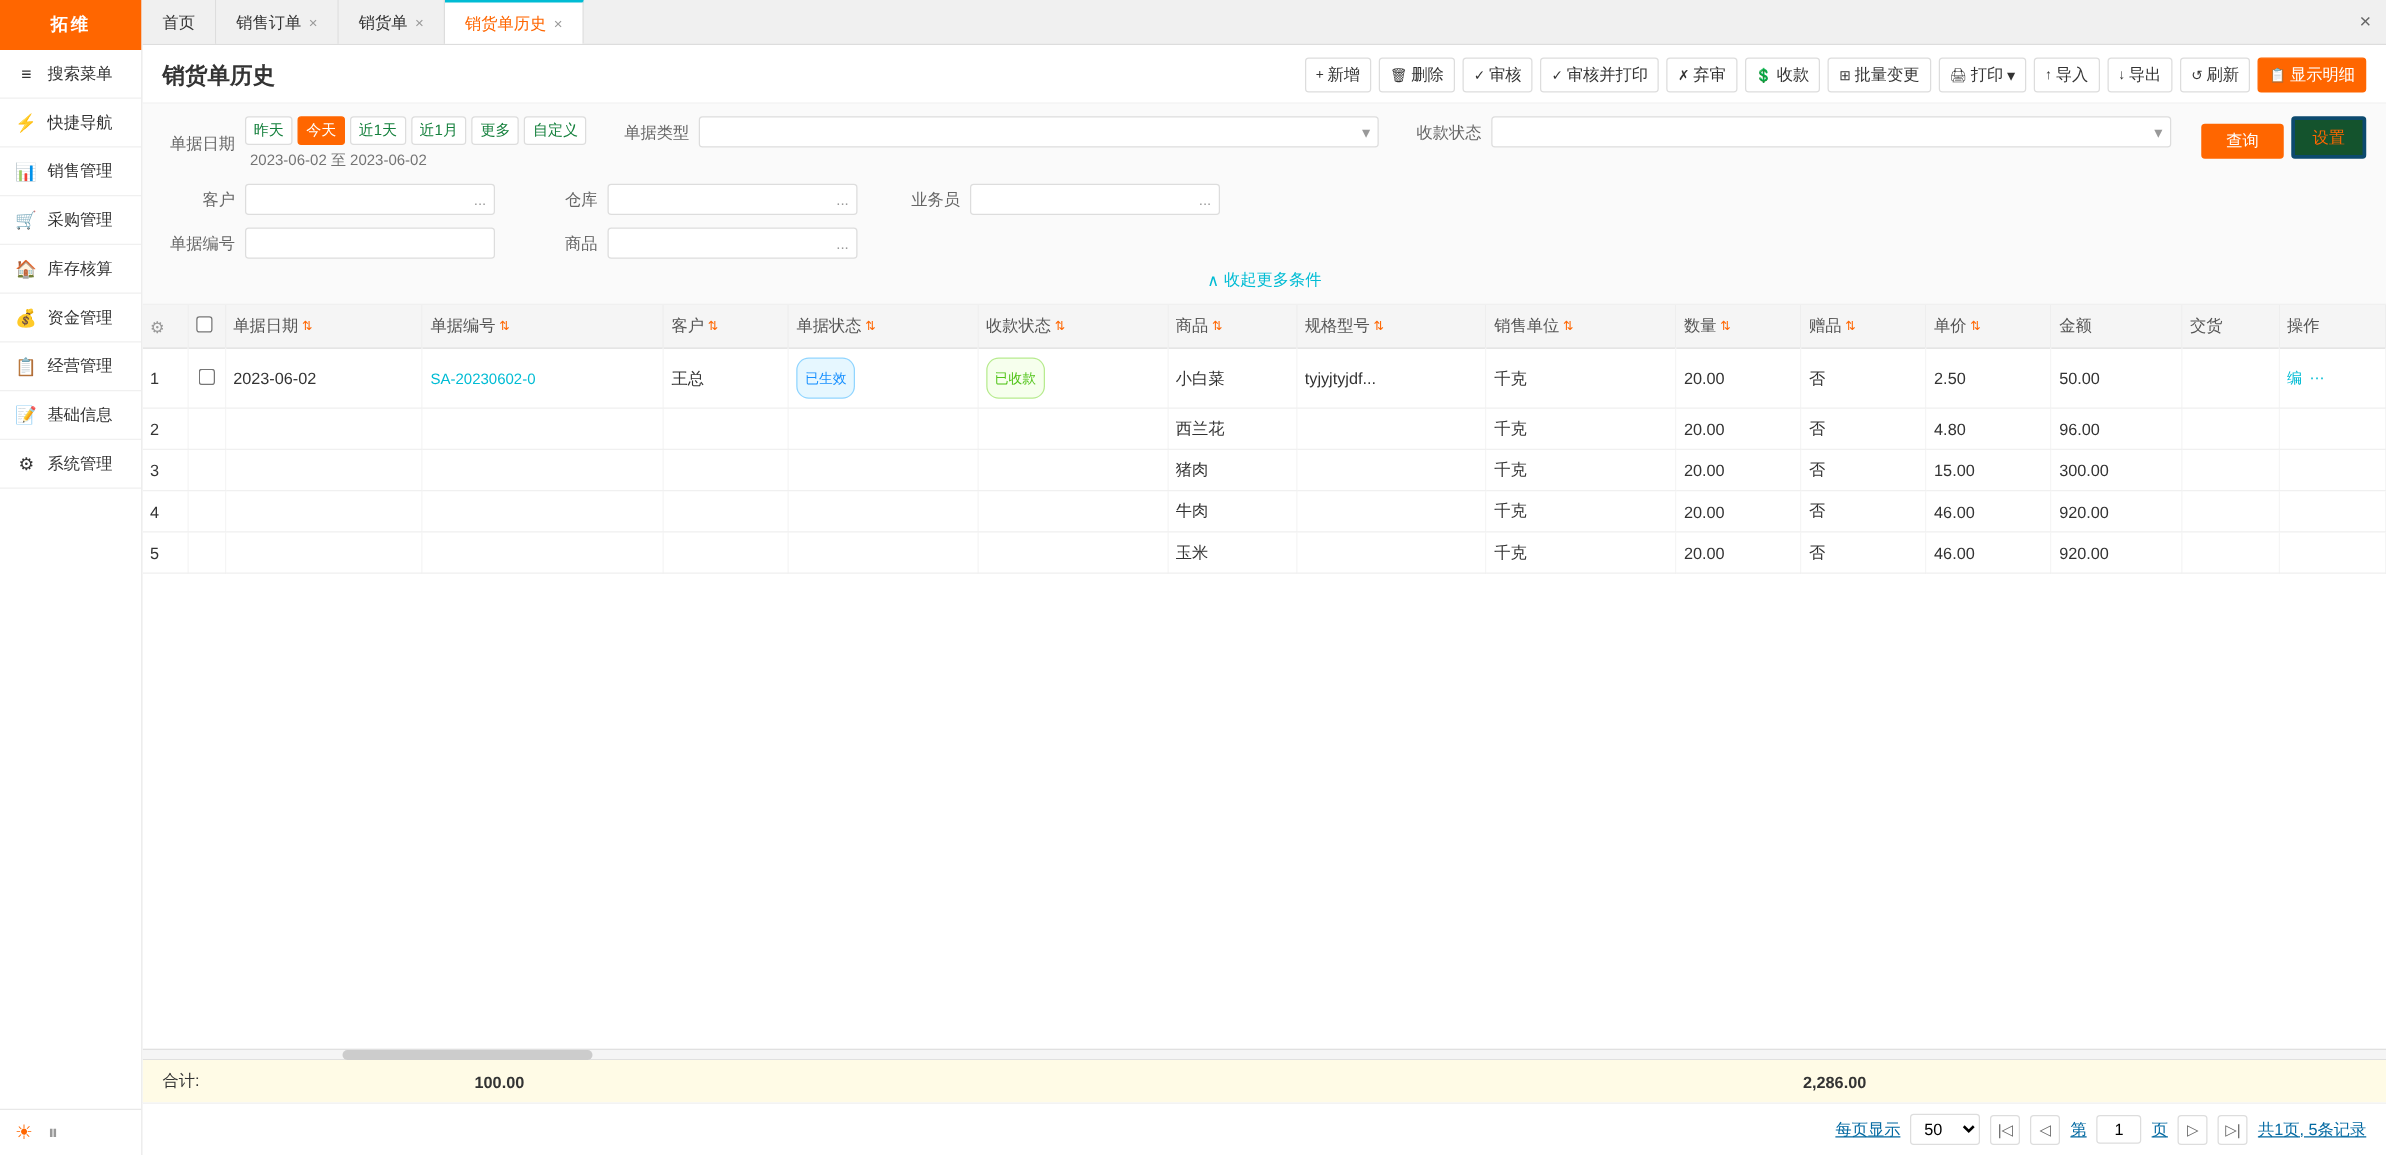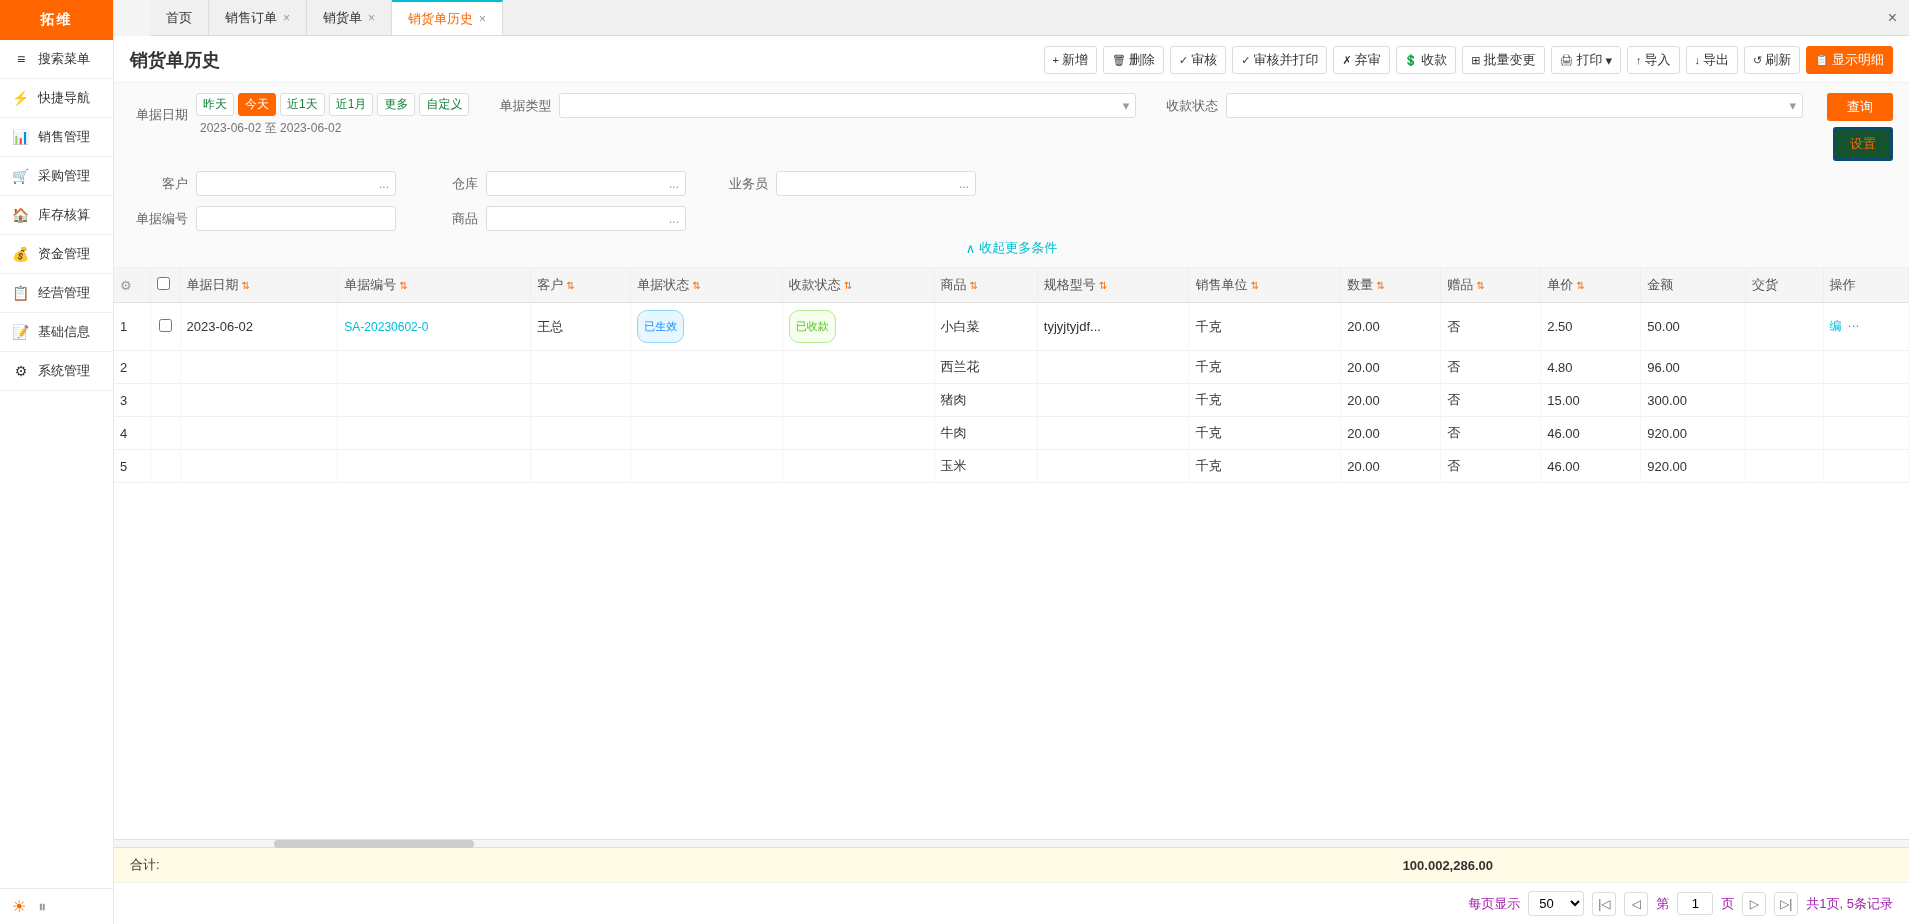--- a/index.html
+++ b/index.html
@@ -55,21 +55,20 @@
     }
 
     
     .tab-bar {
       background: #f0f0f0;
       display: flex;
       align-items: center;
       height: 36px;
       border-bottom: 1px solid #ddd;
       flex-shrink: 0;
-      margin-left: 36px;
     }
     .tab {
       padding: 0 16px;
       height: 100%;
       display: flex;
       align-items: center;
       gap: 6px;
       cursor: pointer;
       font-size: 13px;
       color: #333;
@@ -248,21 +247,21 @@
     .pagination-bar {
       display: flex;
       align-items: center;
       justify-content: flex-end;
       padding: 8px 16px;
       gap: 8px;
       border-top: 1px solid #f0f0f0;
       flex-shrink: 0;
       background: #fff;
     }
-    .pagination-label { color: #a21caf; font-size: 13px; }
+    .pagination-label { color: #0369a1; font-size: 13px; text-decoration: underline; }
     .page-size-select {
       border: 1px solid #ddd;
       border-radius: 3px;
       padding: 3px 6px;
       font-size: 13px;
       background: #fff;
     }
     .page-nav-btn {
       width: 24px;
       height: 24px;
@@ -507,21 +506,21 @@
         </div>
 
         <div class="filter-field" style="flex:1;">
           <span class="field-label">收款状态</span>
           <div class="field-input-wrap" style="flex:1; min-width:160px;">
             <input class="field-input" type="text" value="" style="">
             <span style="color:#999; cursor:pointer;">▾</span>
           </div>
         </div>
 
-        <div style="display:flex; flex-direction:column; gap:6px; align-items:flex-end;">
+        <div style="display:flex; gap:6px; align-items:flex-end;">
           <button class="query-btn">查询</button>
           <button class="setting-btn">设置</button>
         </div>
       </div>
 
       <div style="display:flex; align-items:center; margin-bottom:10px; gap:24px;">
         <div class="filter-field">
           <span class="field-label">客户</span>
           <div class="field-input-wrap" style="width:200px;">
             <input class="field-input" type="text" value="" style="">
@@ -748,21 +747,21 @@
           </tbody>
       </table>
     </div>
 
     <div class="scrollbar-area">
       <div class="scrollbar-thumb"></div>
     </div>
 
     <div class="table-footer">
       <span class="total-label">合计:</span>
-      <div style="display:flex; flex:1; justify-content:flex-end; padding: 0 400px 0 200px;">
+      <div style="display:flex; flex:1; justify-content:space-between; padding: 0 400px 0 200px;">
         <span style="color:#333; font-weight:bold;">100.00</span>
         <span style="color:#333; font-weight:bold;">2,286.00</span>
       </div>
     </div>
 
     <div class="pagination-bar">
       <span class="pagination-label">每页显示</span>
       <select class="page-size-select">
         <option value="50">50</option>
         <option value="100">100</option>

